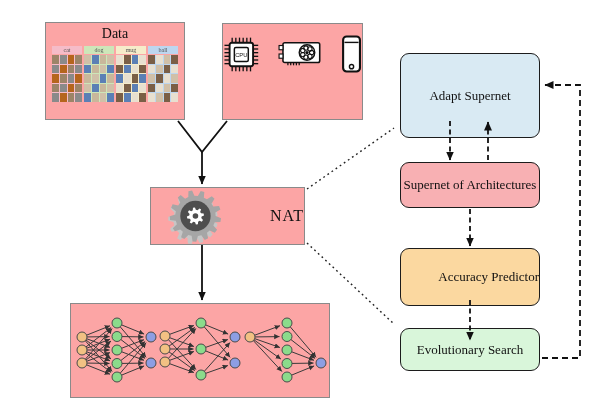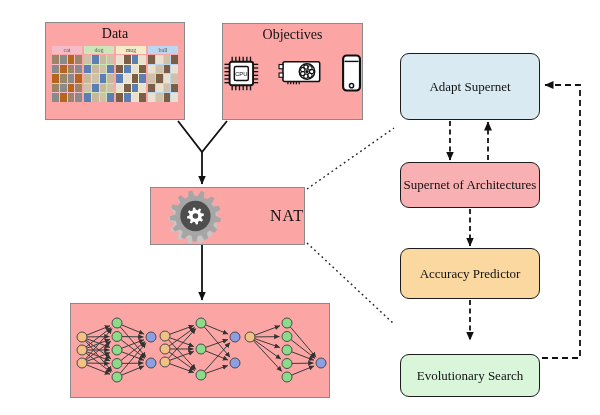--- a/index.html
+++ b/index.html
@@ -21,24 +21,24 @@
   
   #nat-box{left:150px;top:187px;width:155px;height:58px;display:flex;align-items:center;}
   #nat-label{font-size:16px;letter-spacing:1px;margin-left:42px;}
   #gear-wrap{margin-left:12px;width:66px;height:56px;}
   
   #networks-box{left:70px;top:303px;width:260px;height:95px;}
   
   .pipe{position:absolute;left:400px;width:140px;box-sizing:border-box;
         border:1.6px solid #1c1c1c;border-radius:9px;display:flex;
         align-items:center;justify-content:center;font-size:13px;white-space:nowrap;}
-  #pipe-0{top:53px;height:67px;align-items:center;}
+  #pipe-0{top:53px;height:85px;align-items:center;}
   #pipe-1{top:162px;height:46px;}
-  #pipe-2{top:248px;height:51px;}
-  #pipe-3{top:354px;height:43px;}
+  #pipe-2{top:248px;height:58px;justify-content:flex-end;}
+  #pipe-3{top:328px;height:43px;}
   #overlay{position:absolute;left:0;top:0;width:600px;height:415px;pointer-events:none;z-index:5;}
   svg text{font-family:"Liberation Sans", sans-serif;}
 </style>
 </head>
 <body>
 
 <div class="box" id="data-box">
   <div class="title">Data</div>
   <div id="thumb-strip">
       <div class="cat-block">
@@ -138,21 +138,20 @@
           <div class="thumb" style="background: rgb(232, 224, 208);"></div>
           <div class="thumb" style="background: rgb(208, 192, 168);"></div>
           <div class="thumb" style="background: rgb(122, 95, 70);"></div>
           <div class="thumb" style="background: rgb(232, 224, 208);"></div>
         </div>
       </div>
     </div>
 </div>
 
 <div class="box" id="objectives-box">
-  <div class="title">Objectives</div>
   <div id="objective-icons">
     <svg width="47" height="47" viewBox="0 0 50 50">
       <g id="cpu-pins" stroke="#111" stroke-width="1.8">
           <path d="M12.5 2 V 9"></path>
           <path d="M12.5 41 V 48"></path>
           <path d="M2 12.5 H 9"></path>
           <path d="M41 12.5 H 48"></path>
           <path d="M17.5 2 V 9"></path>
           <path d="M17.5 41 V 48"></path>
           <path d="M2 17.5 H 9"></path>

